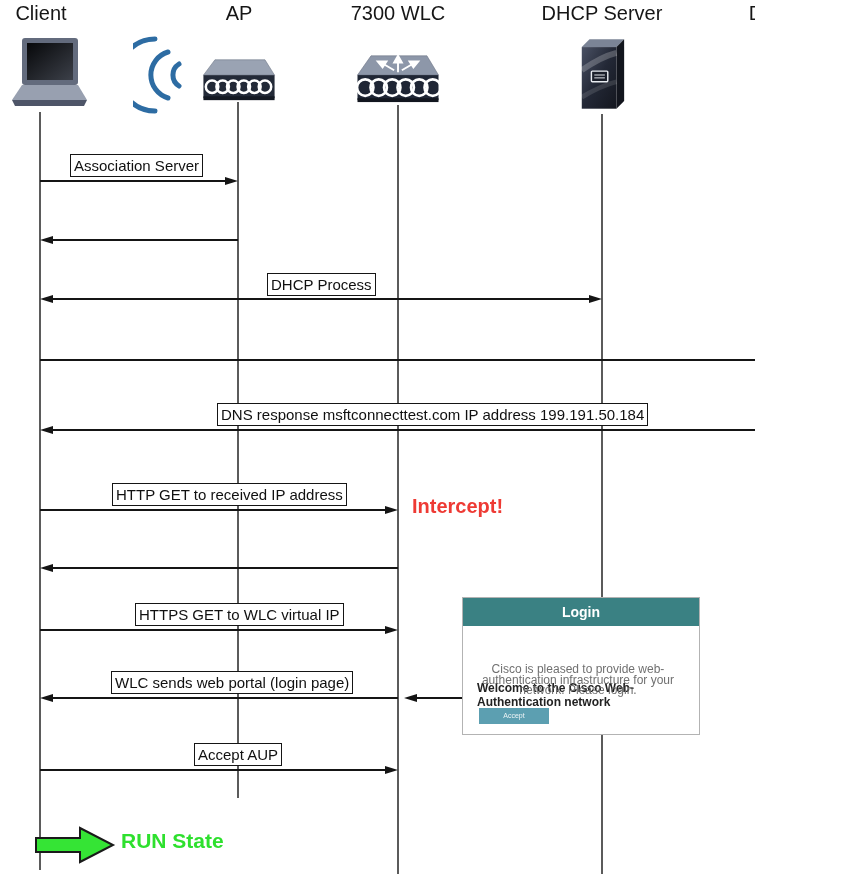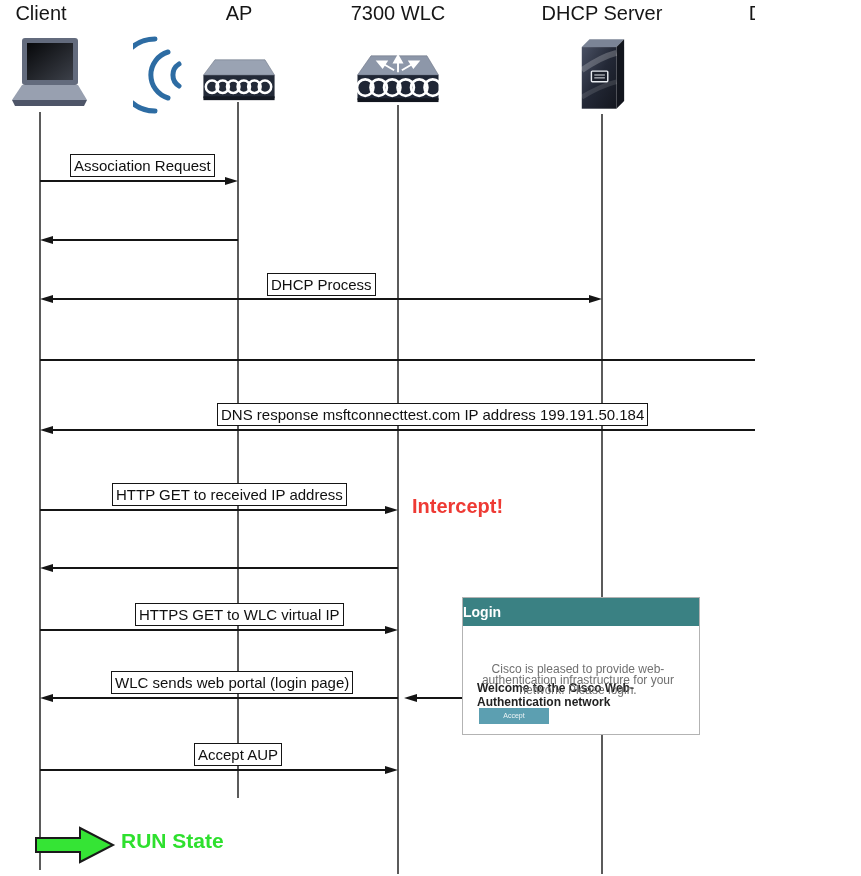--- a/index.html
+++ b/index.html
@@ -17,21 +17,21 @@
   .mlabel{position:absolute;background:#fff;border:1.5px solid #151515;
           padding:0 3px;font-size:15px;line-height:21px;color:#101010;white-space:nowrap;}
   .intercept{position:absolute;left:412px;top:495px;font-size:20px;font-weight:bold;
              color:#ee3a34;white-space:nowrap;}
   .runstate{position:absolute;left:121px;top:829px;font-size:21px;font-weight:bold;
             color:#2ee02e;white-space:nowrap;}
   
   .portal{position:absolute;left:462px;top:597px;width:236px;height:136px;
           background:#ffffff;border:1px solid #b3b3b3;}
   .portal-header{position:absolute;left:0;top:0;width:100%;height:28px;background:#3a8183;}
-  .portal-title{position:absolute;width:100%;top:0;line-height:28px;
+  .portal-title{position:absolute;width:100%;top:0;line-height:28px;text-align:center;
                 color:#ffffff;font-size:14px;font-weight:bold;}
   .portal-heading{position:absolute;left:14px;top:49px;width:210px;font-size:12px;
                   font-weight:bold;color:#222222;margin-top:34px;}
   .portal-body{position:absolute;left:14px;top:66px;width:202px;font-size:12px;
                line-height:10.5px;color:#707070;text-align:center;}
   .portal-accept{position:absolute;left:16px;top:110px;width:70px;height:16px;
                  background:#5c9fb1;border:0;color:#eef4f6;font-size:7px;
                  font-family:"Liberation Sans",sans-serif;text-align:center;line-height:16px;}
 </style>
 </head>
@@ -126,21 +126,21 @@
     <line x1="19" y1="39" x2="30" y2="39" stroke="#e8ebf0" stroke-width="1"></line>
     <line x1="19" y1="42" x2="30" y2="42" stroke="#e8ebf0" stroke-width="1"></line>
   </svg>
 
   <div class="lifeline" style="left:39px;top:112px;height:758px"></div>
   <div class="lifeline" style="left:237px;top:102px;height:696px"></div>
   <div class="lifeline" style="left:397px;top:105px;height:769px"></div>
   <div class="lifeline" style="left:601px;top:114px;height:760px"></div>
   <div class="lifeline" style="left:799px;top:114px;height:760px"></div>
 
-  <div class="mlabel" style="left:70px;top:154px">Association Request</div>
+  <div class="mlabel" style="left:70px;top:154px">Association Server</div>
   <div class="mline" style="left:40px;top:180px;width:186px"></div>
   <div class="ah r" style="left:225px;top:177px"></div>
 
   <div class="mline" style="left:51px;top:239px;width:187px"></div>
   <div class="ah l" style="left:40px;top:236px"></div>
 
   <div class="mlabel" style="left:267px;top:273px">DHCP Process</div>
   <div class="mline" style="left:51px;top:298px;width:539px"></div>
   <div class="ah l" style="left:40px;top:295px"></div>
   <div class="ah r" style="left:589px;top:295px"></div>

